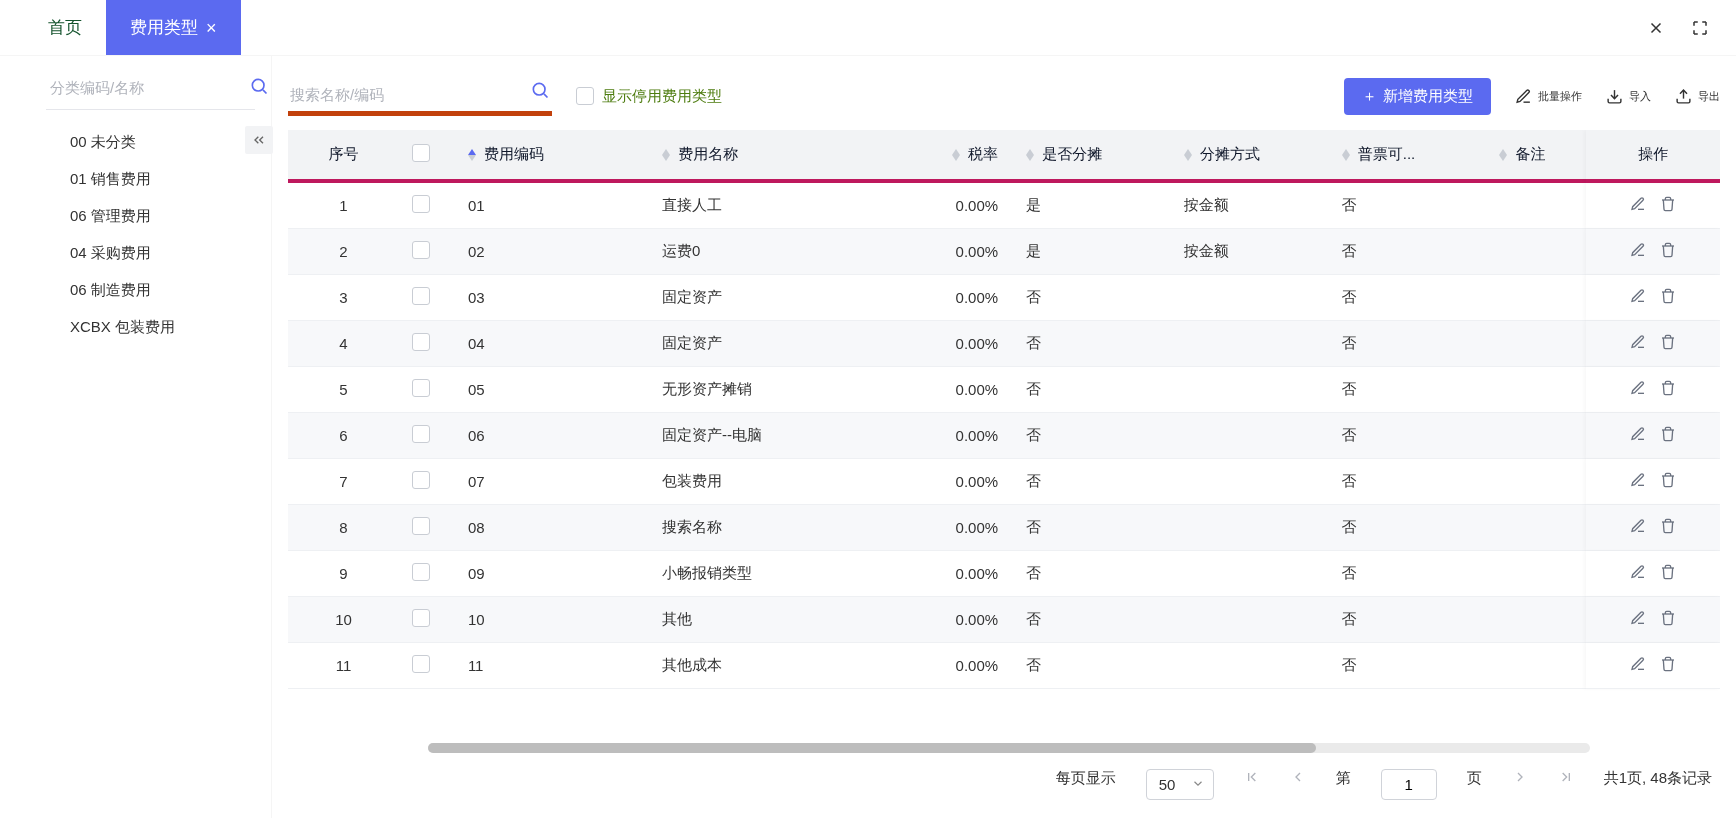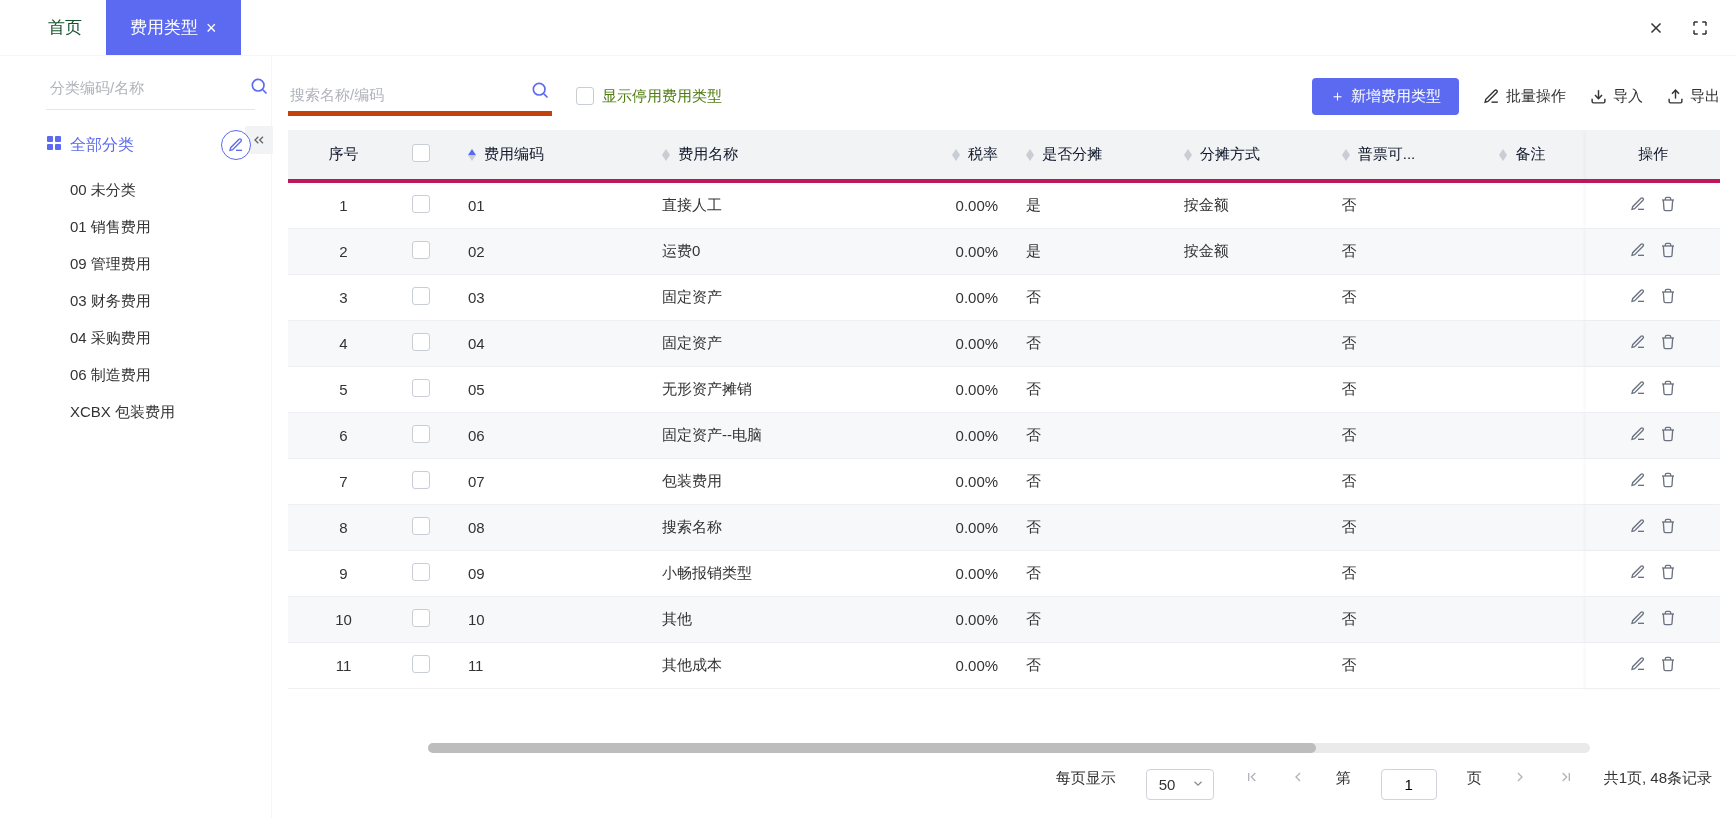--- a/index.html
+++ b/index.html
@@ -186,21 +186,21 @@
     color: #fff;
     border: none;
     border-radius: 4px;
     padding: 9px 18px;
     font-size: 15px;
     cursor: pointer;
     display: flex; align-items: center; gap: 6px;
   }
   .toolbar-action {
     display: flex; align-items: center; gap: 6px;
-    font-size: 15px; color: #333; cursor: pointer;
+    font-size: 11px; color: #333; cursor: pointer;
   }
 
   
   .table-wrap {
     flex: 1;
     overflow: hidden;
     position: relative;
     display: flex;
     flex-direction: column;
   }
@@ -364,43 +364,25 @@
           </svg>
       </span>
     </div>
     <div class="collapse-btn">
       <svg width="16" height="16" viewBox="0 0 24 24" fill="none" stroke="currentColor" stroke-width="2">
           <path d="m11 17-5-5 5-5"></path>
           <path d="m18 17-5-5 5-5"></path>
         </svg>
     </div>
 
-    <div class="category-root">
-      <span class="grid-icon">
-        <svg width="16" height="16" viewBox="0 0 16 16" fill="currentColor">
-            <rect x="1" y="1" width="6" height="6" rx="1"></rect>
-            <rect x="9" y="1" width="6" height="6" rx="1"></rect>
-            <rect x="1" y="9" width="6" height="6" rx="1"></rect>
-            <rect x="9" y="9" width="6" height="6" rx="1"></rect>
-          </svg>
-      </span>
-      <span>全部分类</span>
-      <span class="edit-btn">
-        <svg width="16" height="16" viewBox="0 0 24 24" fill="none" stroke="currentColor" stroke-width="2">
-            <path d="M12 20h9"></path>
-            <path d="M16.5 3.5a2.1 2.1 0 0 1 3 3L7 19l-4 1 1-4Z"></path>
-          </svg>
-      </span>
-    </div>
 
     <div class="category-list" id="cat-list">
         <div class="category-item">00 未分类</div>
         <div class="category-item">01 销售费用</div>
-        <div class="category-item">09 管理费用</div>
-        <div class="category-item">03 财务费用</div>
+        <div class="category-item">06 管理费用</div>
         <div class="category-item">04 采购费用</div>
         <div class="category-item">06 制造费用</div>
         <div class="category-item">XCBX 包装费用</div>
       </div>
   </div>
 
   <div class="content">
 
     <div class="toolbar">
       <div class="toolbar-search">

